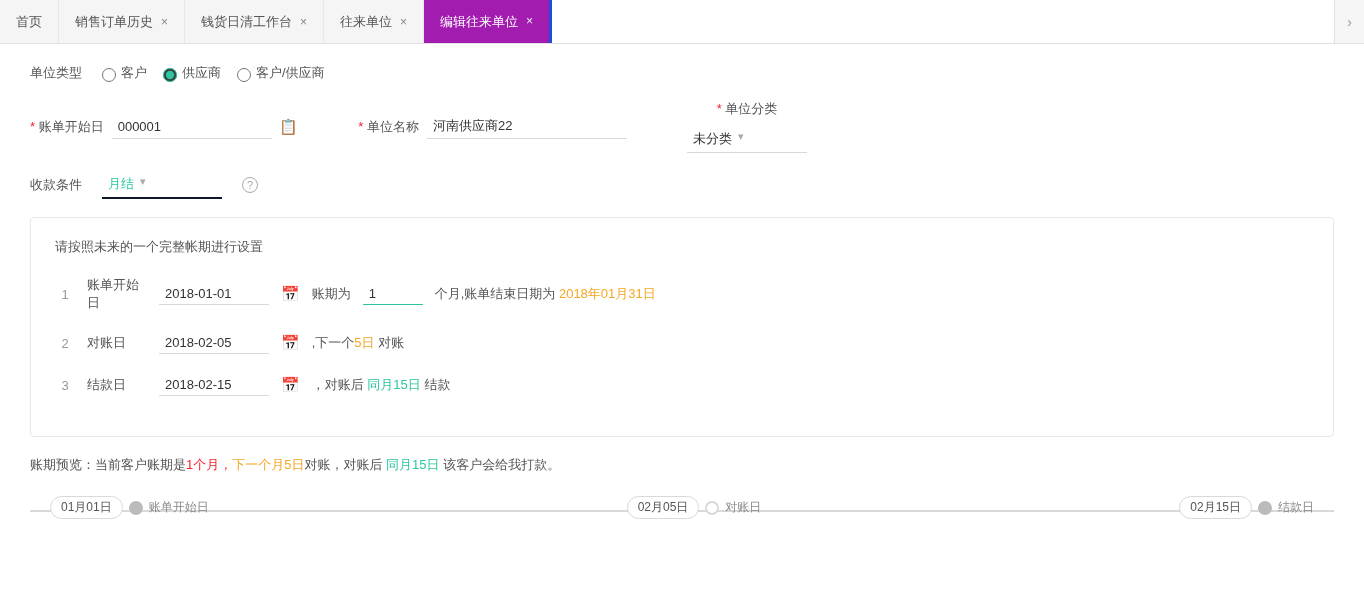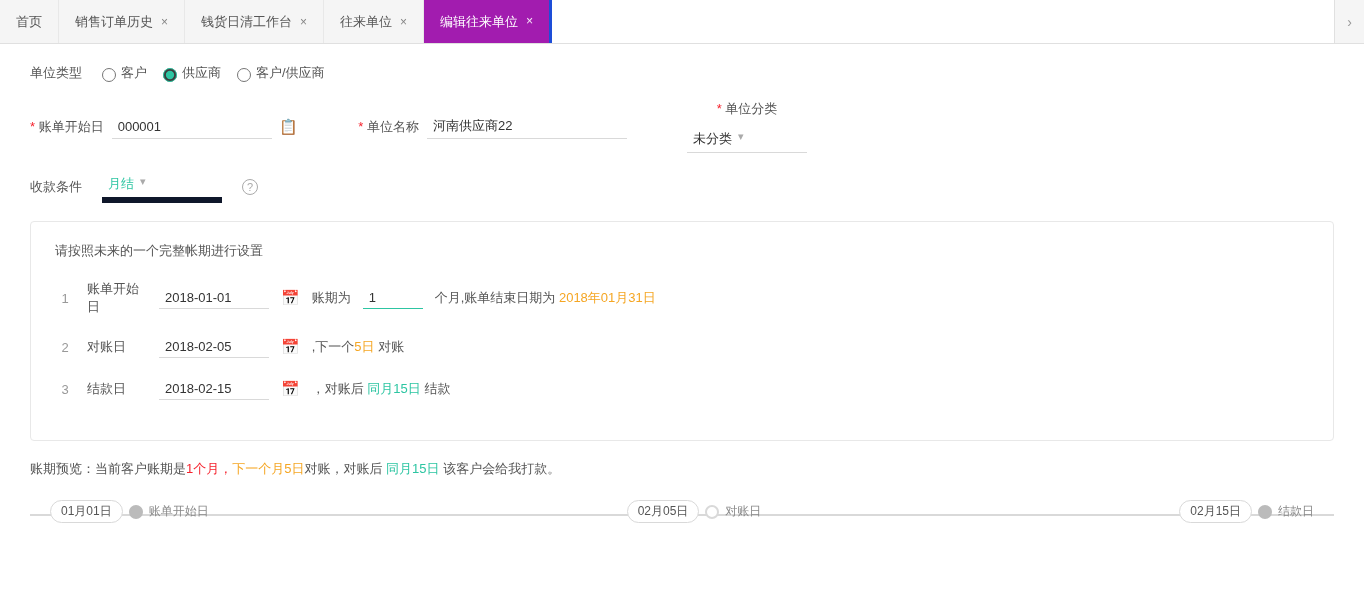--- a/index.html
+++ b/index.html
@@ -308,21 +308,21 @@
       <span class="field-label required">单位分类</span>
       <div class="dropdown-field">
         <span>未分类</span>
         <span class="dropdown-arrow">▾</span>
       </div>
     </div>
   </div>
 
   <div class="form-row">
     <span class="field-label">收款条件</span>
-    <div class="dropdown-field" style="border-bottom: 6px solid #0f172a;">
+    <div class="dropdown-field" style="border-bottom: 2px solid #0f172a;">
       <span class="dropdown-value">月结</span>
       <span class="dropdown-arrow">▾</span>
     </div>
     <div class="help-icon">?</div>
   </div>
 
   <div class="panel">
     <div class="panel-title">请按照未来的一个完整帐期进行设置</div>
 
     <div class="period-row">

